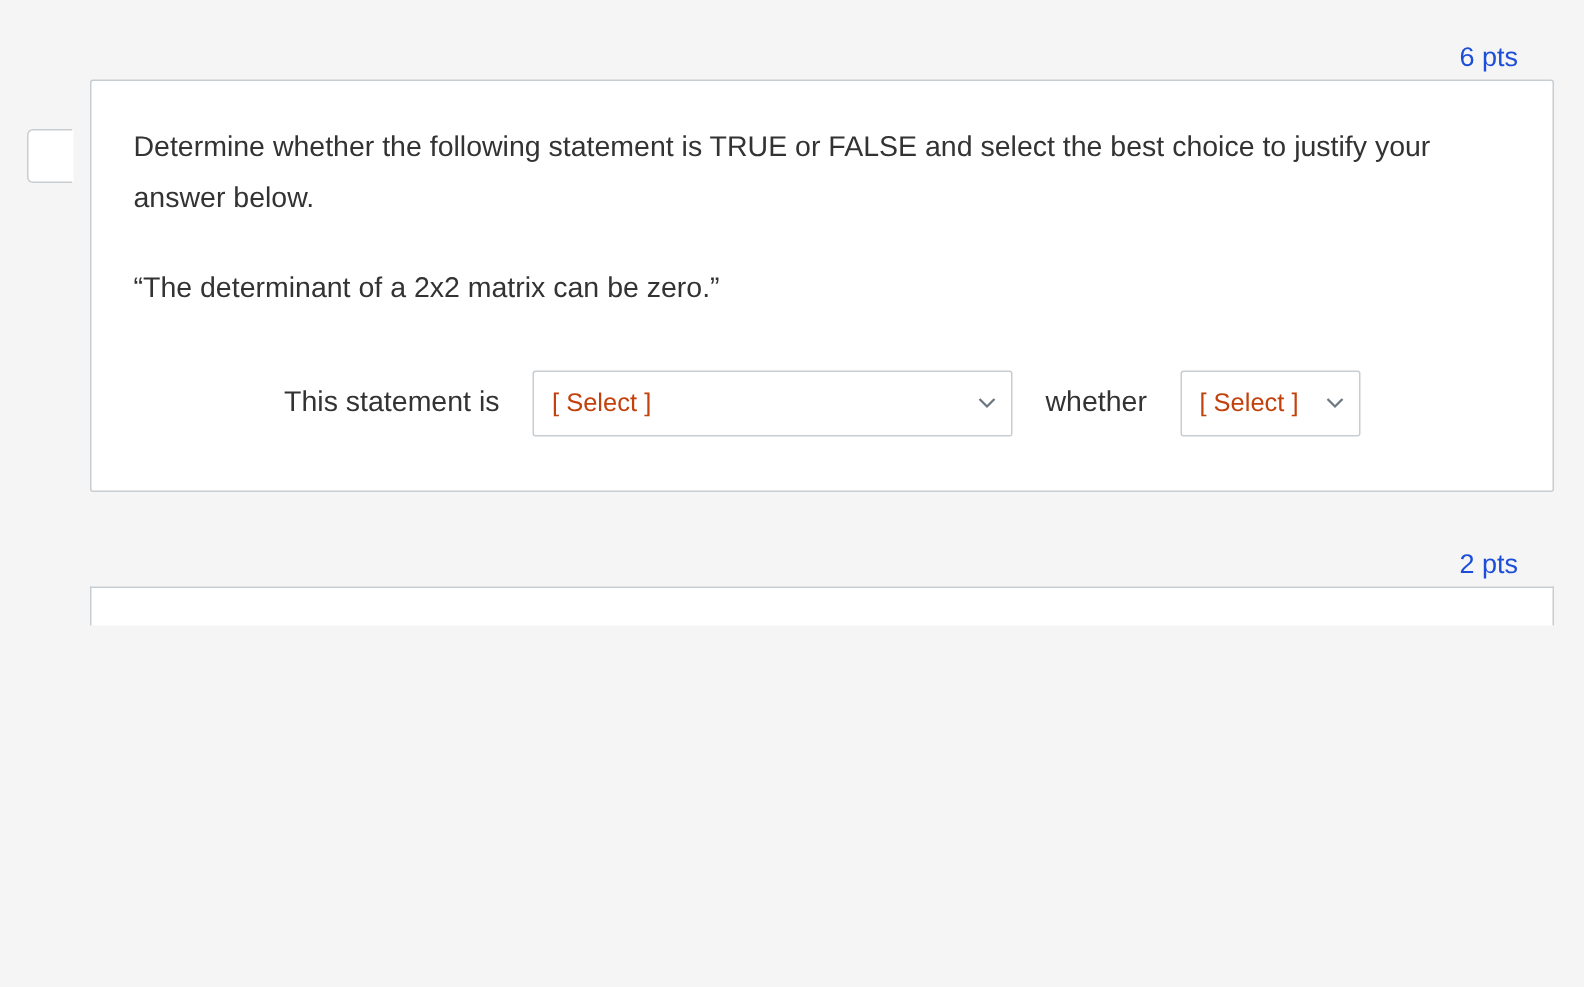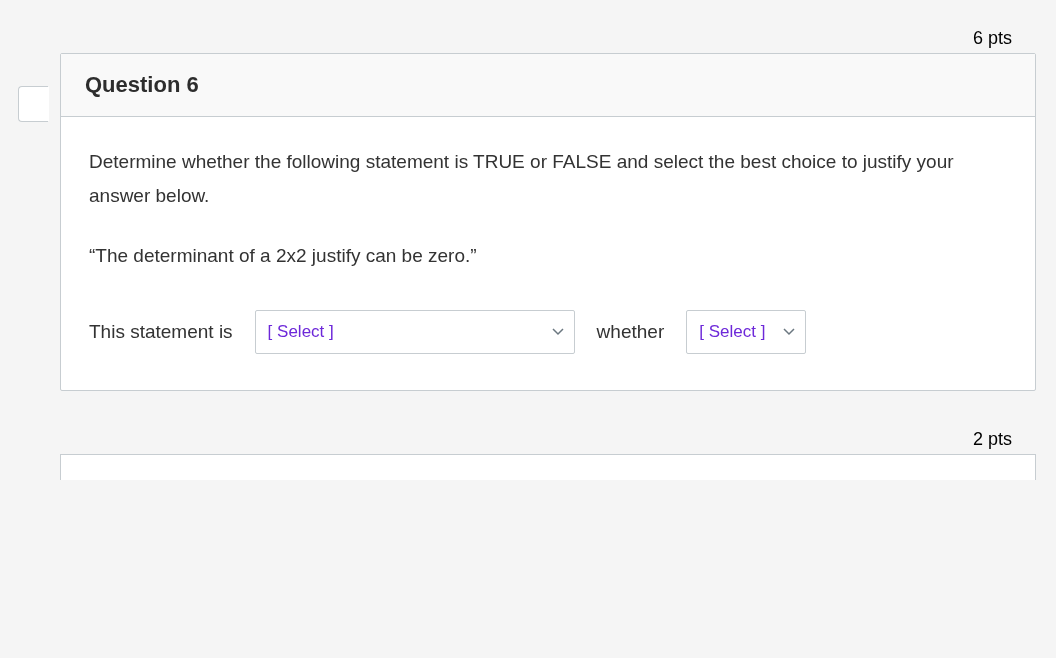--- a/index.html
+++ b/index.html
@@ -8,21 +8,21 @@
     padding: 20px 20px 20px 60px;
     font-family: "Helvetica Neue", Arial, sans-serif;
     background: #f5f5f5;
     color: #333;
     width: 1056px;
     height: 658px;
     overflow: hidden;
   }
   .pts-label {
     text-align: right;
-    color: #000000;
+    color: #1d4ed8;
     font-size: 18px;
     padding: 8px 24px 4px 0;
   }
   .question-card {
     border: 1px solid #c7cdd1;
     background: #fff;
     border-radius: 2px;
     margin-bottom: 30px;
   }
   .question-header {
@@ -41,30 +41,31 @@
   }
   .prompt-text { margin-bottom: 26px; }
   .statement-text { margin-bottom: 36px; }
   .answer-line {
     display: flex;
     align-items: center;
     flex-wrap: wrap;
     gap: 22px;
     font-size: 19px;
     color: #333;
+    justify-content: center;
   }
   .select-wrap {
     position: relative;
     display: inline-flex;
     align-items: center;
     border: 1px solid #c7cdd1;
     background: #fff;
     padding: 6px 16px 6px 12px;
     font-size: 17px;
-    color: #6d28d9;
+    color: #c2410c;
     min-width: 120px;
     cursor: pointer;
     border-radius: 2px;
   }
   .select-wrap.wide { min-width: 320px; }
   .chevron {
     position: absolute;
     right: 10px;
     top: 50%;
     transform: translateY(-50%);
@@ -99,24 +100,23 @@
   }
 </style>
 </head>
 <body>
 
 <div class="tab-marker"></div>
 
 <div class="pts-label">6 pts</div>
 
 <div class="question-card">
-  <div class="question-header">Question 6</div>
   <div class="question-body">
     <div class="prompt-text">Determine whether the following statement is TRUE or FALSE and select the best choice to justify your answer below.</div>
-    <div class="statement-text">“The determinant of a 2x2 justify can be zero.”</div>
+    <div class="statement-text">“The determinant of a 2x2 matrix can be zero.”</div>
     <div class="answer-line">
       <span>This statement is</span>
       <span class="select-wrap wide">
         <span>[ Select ]</span>
         <span class="chevron">
           <svg width="12" height="8" viewBox="0 0 12 8">
               <path d="M1 1l5 5 5-5" stroke="#6b7780" stroke-width="1.5" fill="none"></path>
             </svg>
         </span>
       </span>

